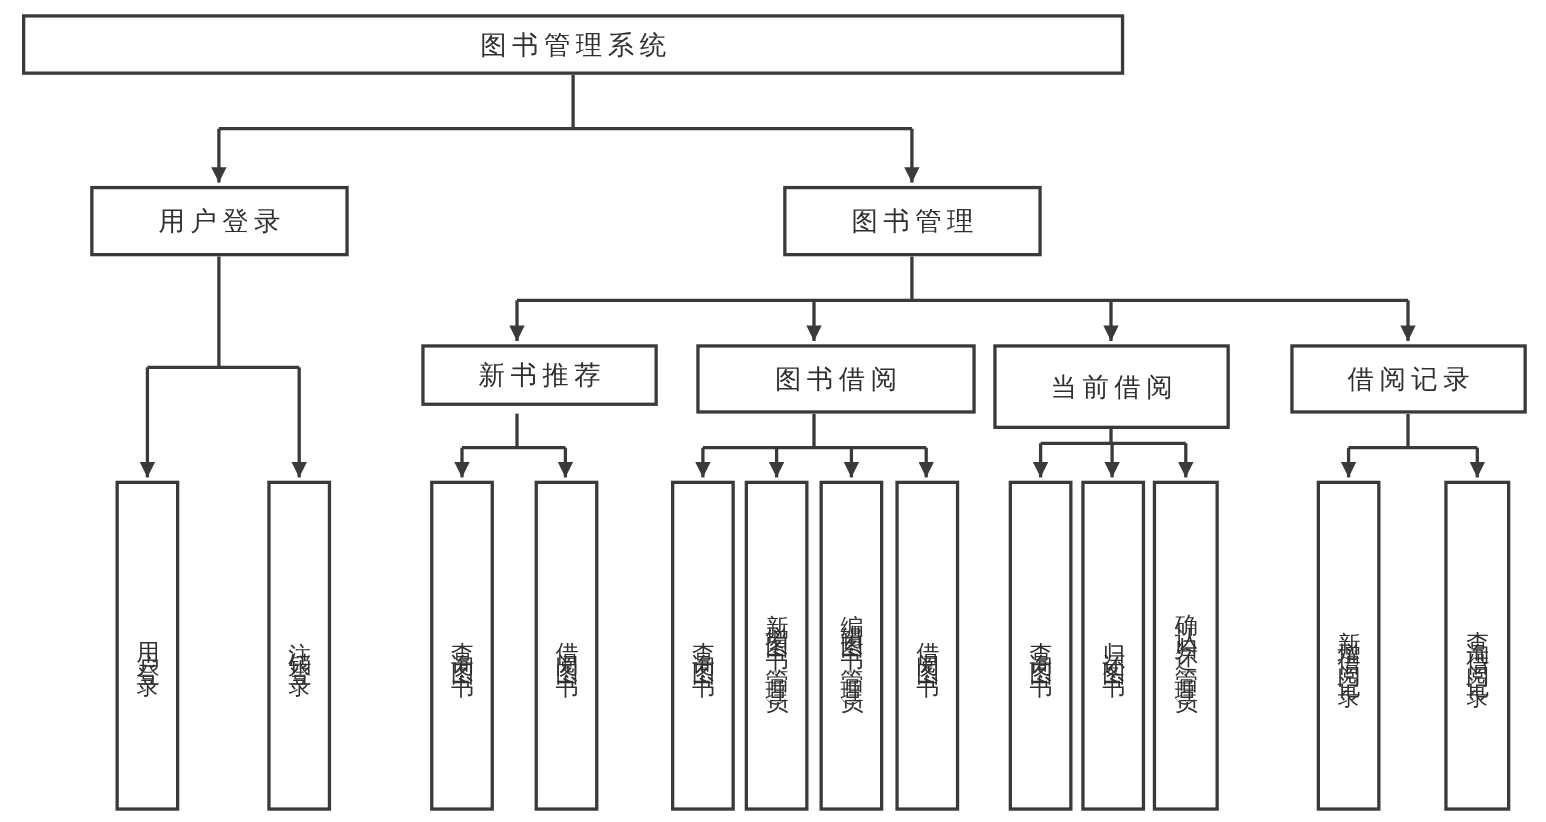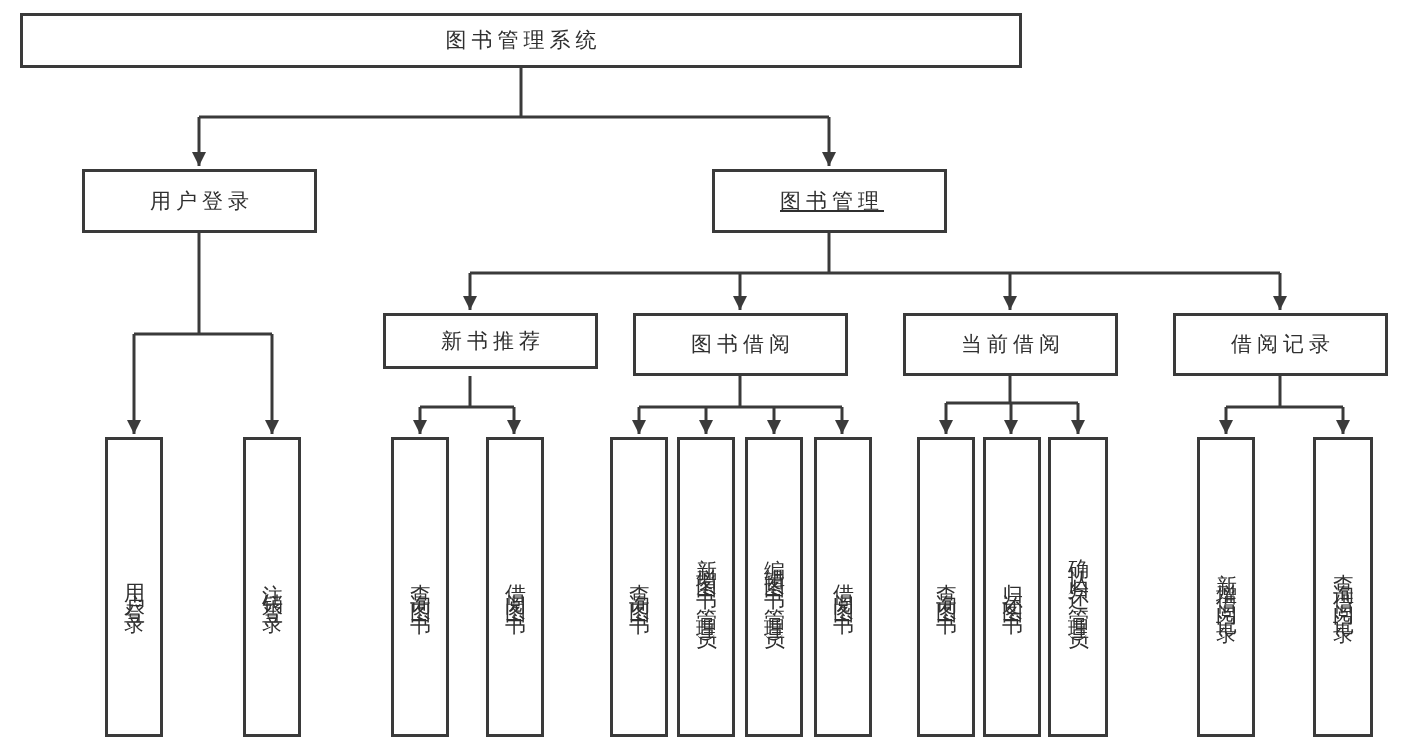--- a/index.html
+++ b/index.html
@@ -35,41 +35,41 @@
   .node {
     position: absolute;
     border: 3px solid var(--line-color, #3a3a3a);
     background: var(--bg-color, #fff);
     display: flex;
     align-items: center;
     justify-content: center;
     color: var(--text-color, #2f2f2f);
   }
   .h-node .label {
-    font-size: 21px;
+    font-size: 24px;
     letter-spacing: 5px;
     text-indent: 5px;      
     white-space: nowrap;
     line-height: 1;
   }
   .v-node .label {
     writing-mode: vertical-rl;
     text-orientation: mixed;
     font-size: 21px;
     letter-spacing: 10px;
     line-height: 1;
     white-space: nowrap;
   }
   
   #node-root           { left: 20px;   top: 13px;  width: 1002px; height: 55px; }
   #node-user-login     { left: 82px;   top: 169px; width: 235px;  height: 64px; }
-  #node-book-mgmt      { left: 712px;  top: 169px; width: 235px;  height: 64px; text-decoration: underline; }
+  #node-book-mgmt      { left: 712px;  top: 169px; width: 235px;  height: 64px; }
   #node-new-books      { left: 383px;  top: 313px; width: 215px;  height: 56px; }
-  #node-book-borrow    { left: 633px;  top: 313px; width: 215px;  height: 63px; }
-  #node-current-borrow { left: 903px;  top: 313px; width: 215px;  height: 63px; }
+  #node-book-borrow    { left: 633px;  top: 313px; width: 254px;  height: 63px; }
+  #node-current-borrow { left: 903px;  top: 313px; width: 215px;  height: 77px; }
   #node-borrow-records { left: 1173px; top: 313px; width: 215px;  height: 63px; justify-content: center; }
   
   .v-node { top: 437px; width: 58px; height: 300px; }
   #leaf-login      { left: 105px; }
   #leaf-logout     { left: 243px; }
   #leaf-nb-query   { left: 391px; }
   #leaf-nb-borrow  { left: 486px; }
   #leaf-bb-query   { left: 610px; }
   #leaf-bb-add     { left: 677px; }
   #leaf-bb-edit    { left: 745px; }

